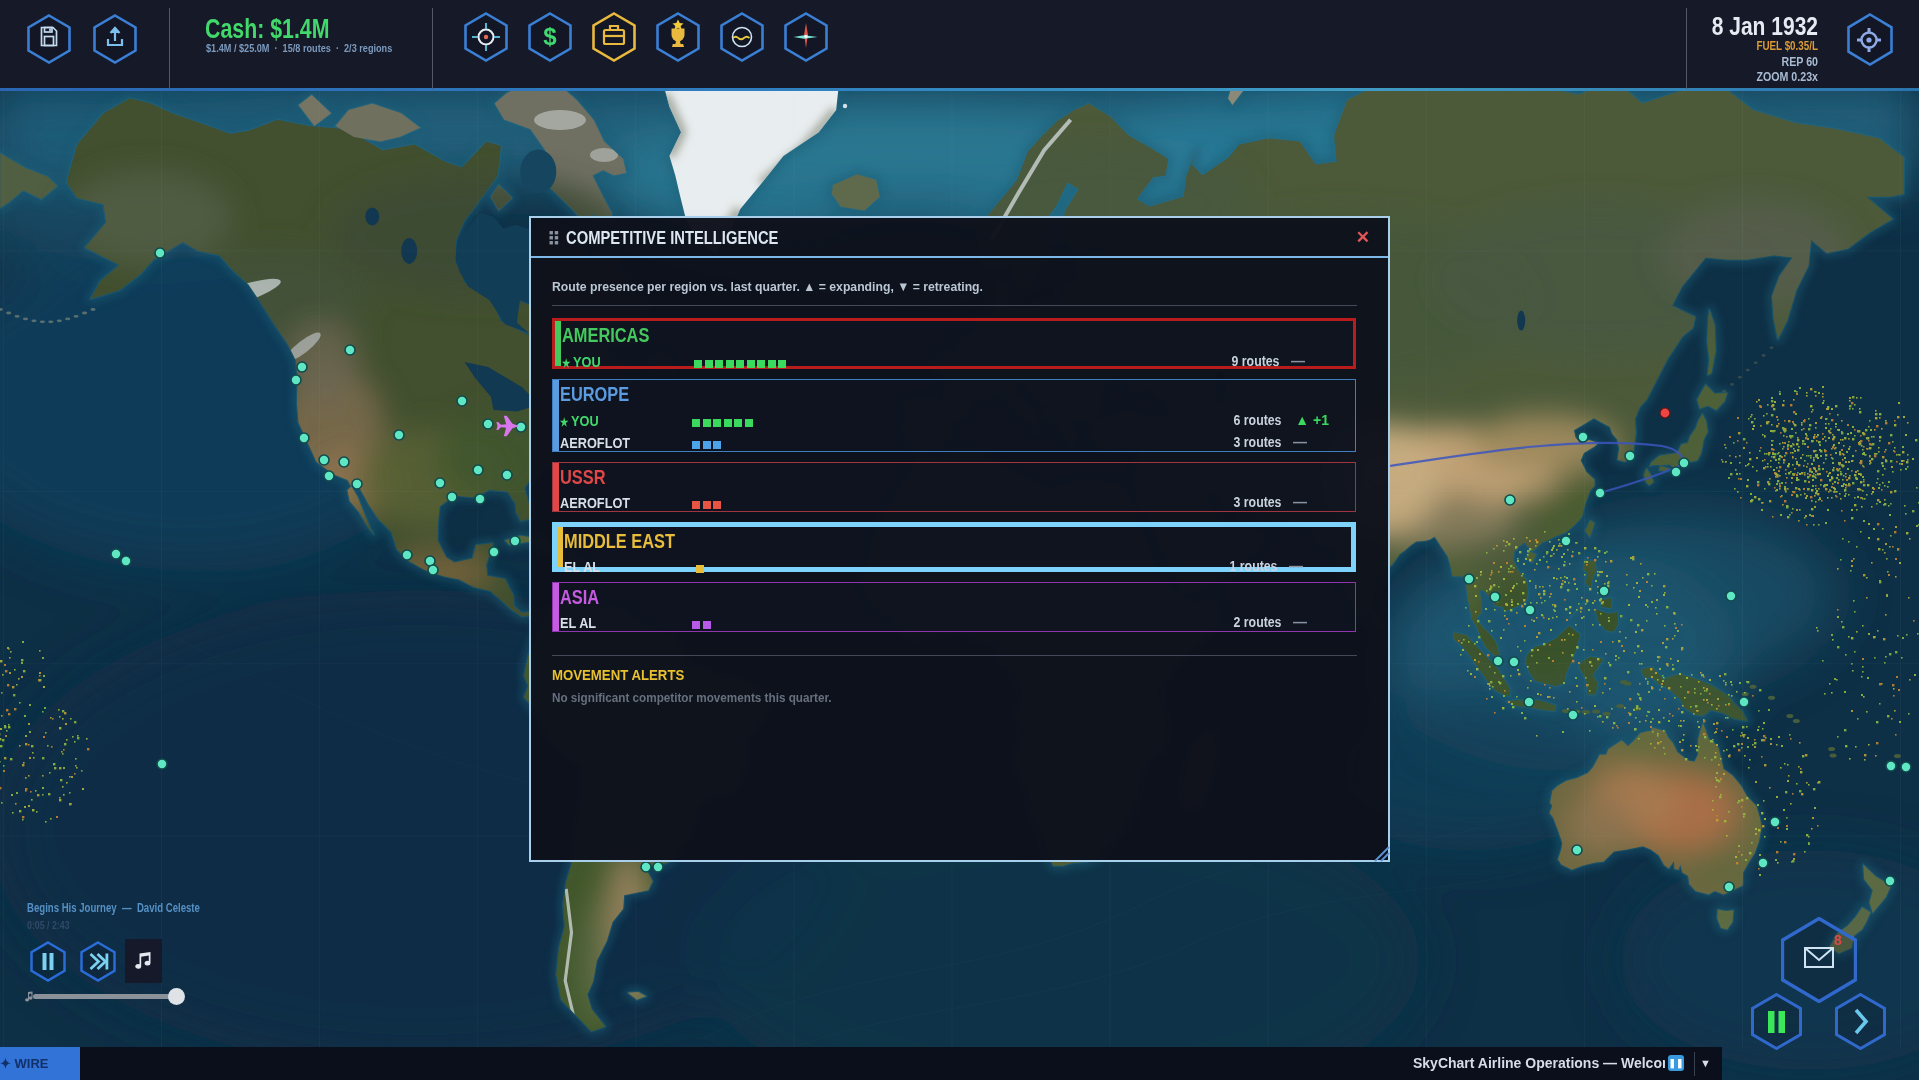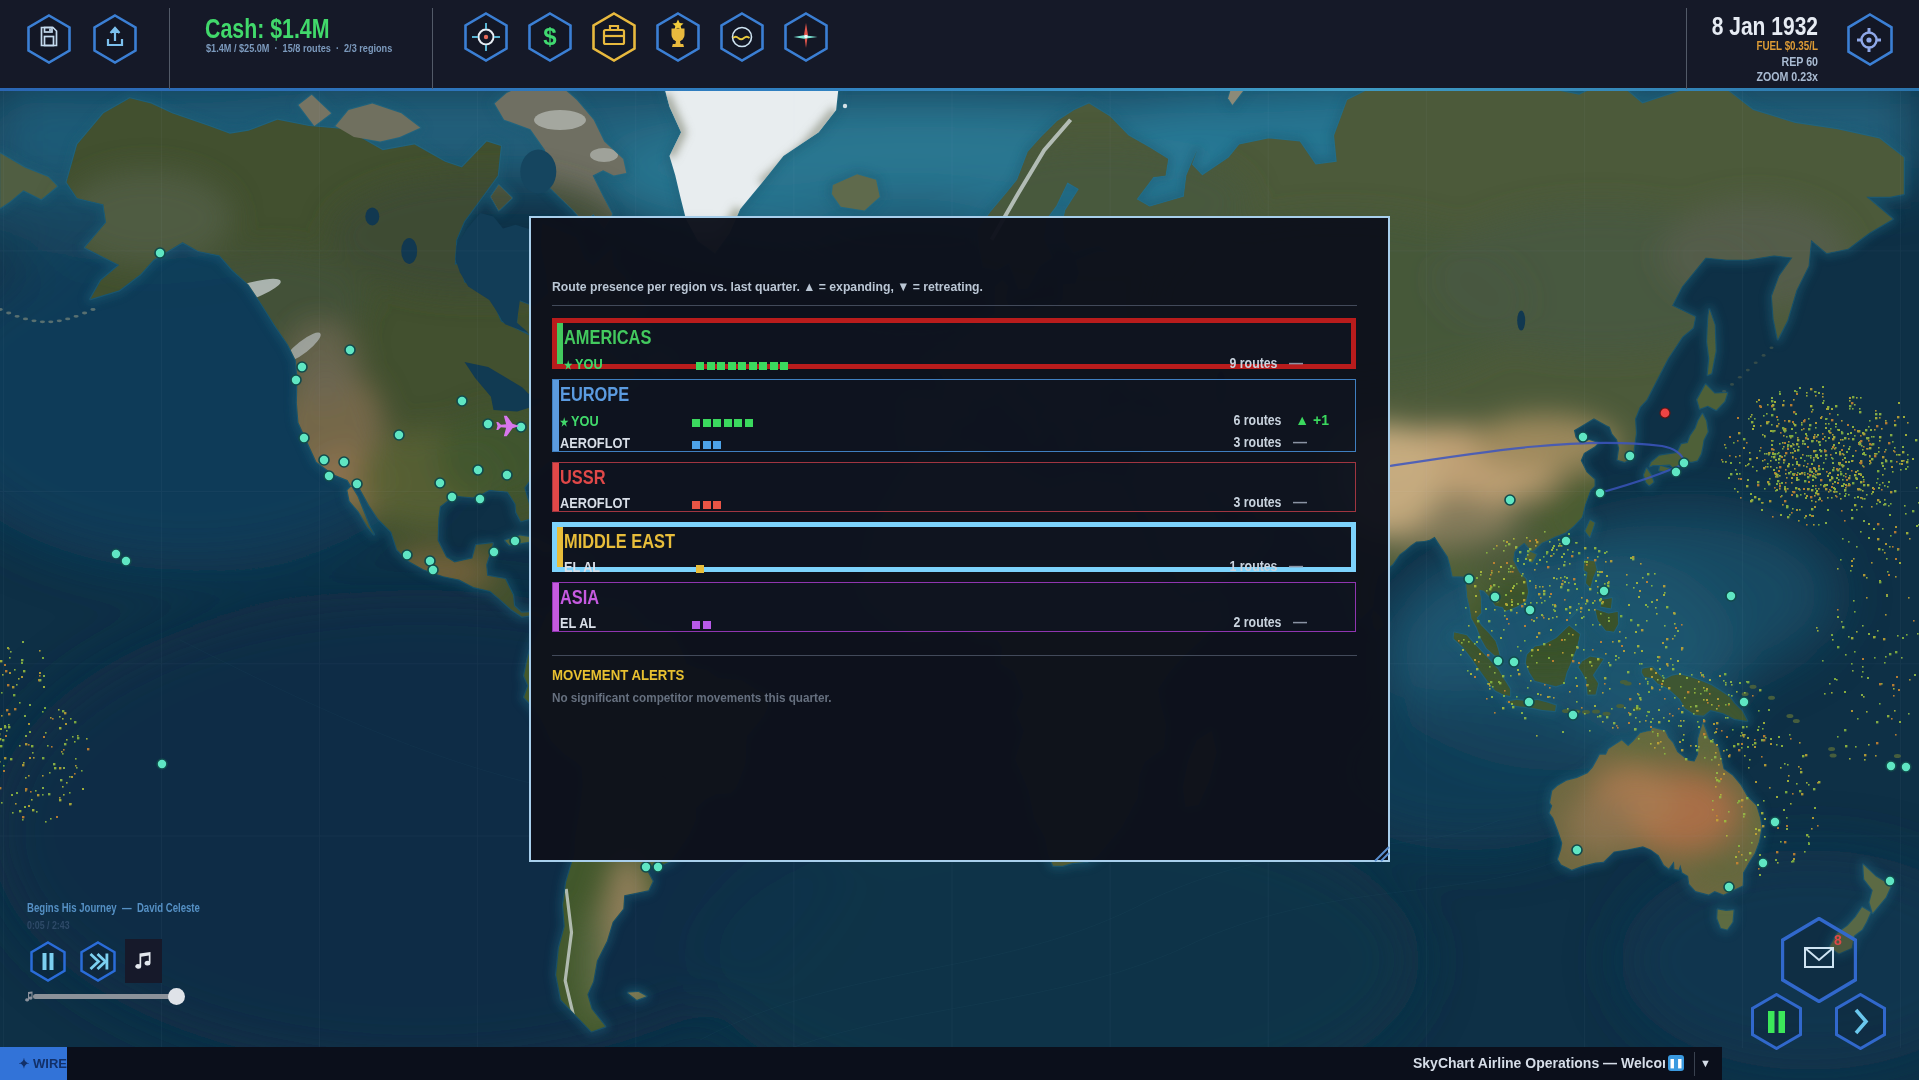--- a/index.html
+++ b/index.html
@@ -2061,23 +2061,28 @@
     <circle cx="22" cy="27" r="2.6" fill="#8fa8e8"></circle>
     <g stroke="#8fa8e8" stroke-width="3">
       <line x1="22" y1="15" x2="22" y2="20"></line>
       <line x1="22" y1="34" x2="22" y2="39"></line>
       <line x1="10" y1="27" x2="15" y2="27"></line>
       <line x1="29" y1="27" x2="34" y2="27"></line>
     </g>
   </svg>
 
 <div style="position:absolute;left:529px;top:216px;width:861px;height:646px;background:rgba(13,17,27,0.97);border:2px solid #a8cfec;box-sizing:border-box">
+ <div style="position:absolute;left:0;top:0;width:100%;height:40px;border-bottom:2px solid #7db8e8;box-sizing:border-box">
+   <div style="position:absolute;left:18px;top:12px;width:8px;height:16px;color:#8a94a4;font-size:7px;line-height:5px;letter-spacing:1px">■■<br>■■<br>■■</div>
+   <div style="position:absolute;left:35px;top:10px;font:bold 18px 'Liberation Sans',sans-serif;color:#dde7f2;transform:scaleX(.82);transform-origin:left center">COMPETITIVE INTELLIGENCE</div>
+   <div style="position:absolute;right:18px;top:9px;font:bold 17px 'Liberation Sans',sans-serif;color:#e05555">✕</div>
+ </div>
  <div style="position:absolute;left:21px;top:61px;font:bold 13px 'Liberation Sans',sans-serif;color:#bac6d4;transform:scaleX(.94);transform-origin:left center">Route presence per region vs. last quarter. ▲ = expanding, ▼ = retreating.</div>
  <div style="position:absolute;left:21px;top:87px;width:805px;height:1px;background:#424a5a"></div>
- <div style="position:absolute;left:21px;top:100px;width:804px;height:51px;border:5px solid #b91c1c;background:rgba(16,22,34,0.5)">
+ <div style="position:absolute;left:21px;top:100px;width:804px;height:51px;border:3px solid #b91c1c;background:rgba(16,22,34,0.5)">
     <div style="position:absolute;left:0;top:0;width:6px;height:100%;background:#43c95e"></div>
     <div style="position:absolute;left:7px;top:2px;font:bold 21px 'Liberation Sans',sans-serif;color:#43c95e;transform:scaleX(.78);transform-origin:left center">AMERICAS</div>
     <div style="position:absolute;left:0;top:32px;width:100%;height:22px;line-height:20px">
         <span style="position:absolute;left:7px;font:bold 15px 'Liberation Sans',sans-serif;color:#41d96b;transform:scaleX(.85);transform-origin:left center"><span style="color:#41d96b;font-size:11px">★ </span>YOU</span>
         <span style="position:absolute;left:139px;top:7px;display:flex">
           <span style="width:8px;height:8px;background:#3bd95e;margin-right:2.5px"></span>
           <span style="width:8px;height:8px;background:#3bd95e;margin-right:2.5px"></span>
           <span style="width:8px;height:8px;background:#3bd95e;margin-right:2.5px"></span>
           <span style="width:8px;height:8px;background:#3bd95e;margin-right:2.5px"></span>
           <span style="width:8px;height:8px;background:#3bd95e;margin-right:2.5px"></span>
@@ -2204,17 +2209,17 @@
       <rect x="17" y="18" width="6.5" height="22"></rect>
       <rect x="27.5" y="18" width="6.5" height="22"></rect>
     </g>
   </svg>
 <svg style="position:absolute;left:1835px;top:993px" width="51" height="57" viewBox="0 0 51 57">
     <polygon points="25.5,1.5 49.5,15.4 49.5,41.6 25.5,55.5 1.5,41.6 1.5,15.4" fill="rgba(10,16,30,0.18)" stroke="#3168cc" stroke-width="3"></polygon>
     <path d="M21 17 l10 11.5 -10 11.5" stroke="#6ac8ee" stroke-width="3.6" fill="none"></path>
   </svg>
 
 <div style="position:absolute;left:0;top:1047px;width:1722px;height:33px;background:#0b0f1b"></div>
-<div style="position:absolute;left:0;top:1047px;width:67px;height:33px;background:#3273d8;color:#123069;font:bold 13px 'Liberation Sans',sans-serif;line-height:33px;text-align:right">✦ WIRE</div>
+<div style="position:absolute;left:0;top:1047px;width:80px;height:33px;background:#3273d8;color:#123069;font:bold 13px 'Liberation Sans',sans-serif;line-height:33px;text-align:left">✦ WIRE</div>
 <div style="position:absolute;left:1413px;top:1047px;height:33px;width:252px;overflow:hidden;white-space:nowrap;font:bold 14px 'Liberation Sans',sans-serif;line-height:33px;color:#d6dde8">SkyChart Airline Operations — Welcome aboard</div>
 <div style="position:absolute;left:1668px;top:1055px;width:16px;height:16px;background:#3a9ae0;border-radius:3px;color:#fff;font:bold 9px 'Liberation Sans',sans-serif;text-align:center;line-height:16px">❚❚</div>
 <div style="position:absolute;left:1694px;top:1052px;width:1px;height:24px;background:#39414f"></div>
 <div style="position:absolute;left:1700px;top:1047px;font:bold 11px 'Liberation Sans',sans-serif;line-height:33px;color:#d6dde8">▼</div>
 
 </body></html>

